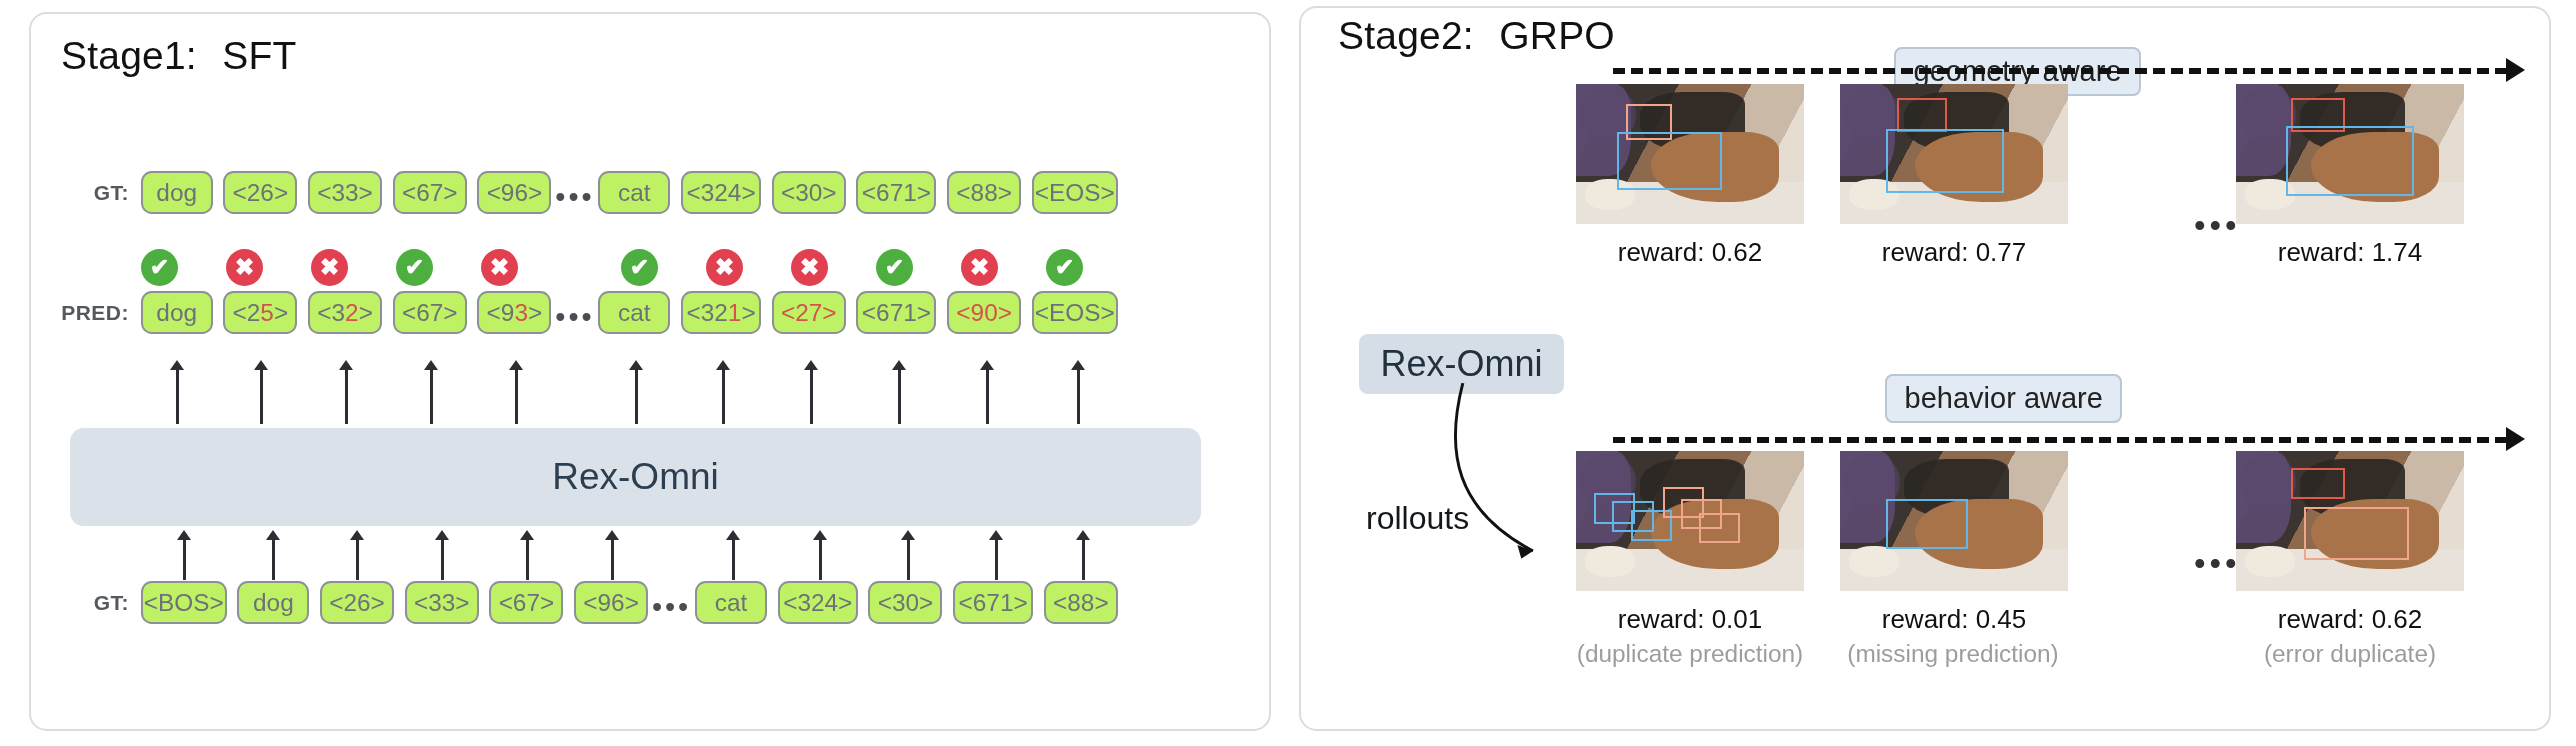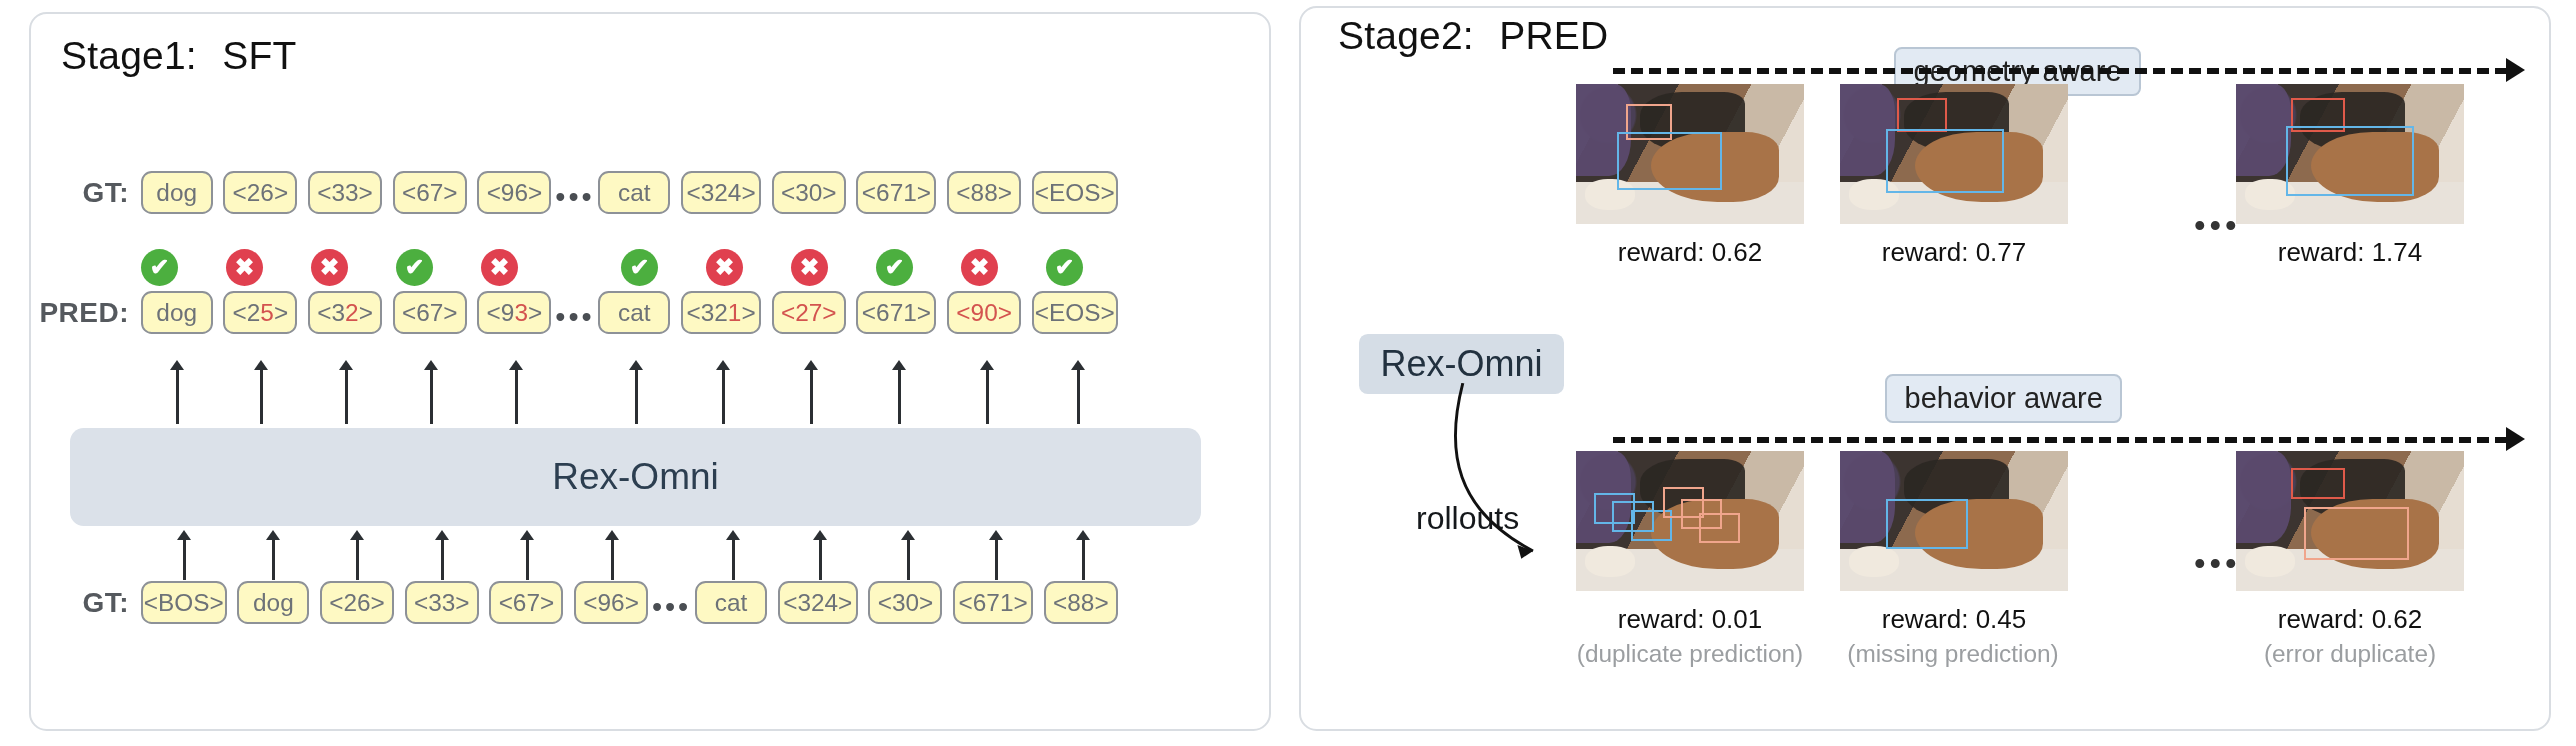--- a/index.html
+++ b/index.html
@@ -8,22 +8,22 @@
 
   .panel{position:absolute;border:2px solid #d9dde2;border-radius:17.6px;background:#fff;box-sizing:border-box;}
   #panel-sft{left:29px;top:11.7px;width:1242px;height:719px;}
   #panel-grpo{left:1299px;top:5.9px;width:1252px;height:725px;}
 
   .stage-title{position:absolute;font-size:39px;color:#111;letter-spacing:0.2px;white-space:nowrap;}
   .stage-title .sep{display:inline-block;width:25.4px;}
 
   
   .row{position:absolute;display:flex;align-items:center;}
-  .row-label{font-size:28px;color:#55595e;font-weight:700;letter-spacing:0.5px;text-align:right;}
-  .tok{border:2px solid #8d9197;border-radius:10.7px;background:#fef9c3;color:#6d7278;
+  .row-label{font-size:21px;color:#55595e;font-weight:700;letter-spacing:0.5px;text-align:right;}
+  .tok{border:2px solid #8d9197;border-radius:10.7px;background:#bef264;color:#6d7278;
        font-size:24.4px;display:flex;align-items:center;justify-content:center;
        height:43px;box-sizing:border-box;white-space:nowrap;}
   .tok.err{color:#d3534f;}
   .tok .red{color:#d3534f;}
   .ell{font-size:29px;color:#4a4e53;letter-spacing:2.9px;padding:0 3.9px;display:flex;align-items:flex-end;height:43px;}
 
   
   .marks{position:absolute;display:flex;align-items:center;}
   .mk{width:37px;height:37px;border-radius:50%;display:flex;align-items:center;justify-content:center;
       color:#fff;font-size:23.4px;font-weight:700;line-height:1;}
@@ -39,21 +39,21 @@
   
   #model-block{position:absolute;left:70px;top:428px;width:1131px;height:98px;
      background:#dbe1e9;border-radius:13.7px;display:flex;align-items:center;justify-content:center;}
   #model-block span{font-size:37px;color:#2c3e50;}
 
   
   .badge{position:absolute;background:#e2eaf3;border:2px solid #b9c6d4;border-radius:7.8px;
      font-size:29px;color:#222;padding:5.9px 17.6px;white-space:nowrap;}
   #rex-badge{position:absolute;left:1359px;top:334px;background:#d5dde6;border-radius:8.8px;
      font-size:36px;color:#22313f;padding:8.8px 21.5px;white-space:nowrap;}
-  #rollouts-label{position:absolute;left:1416px;top:500px;font-size:32px;color:#15181b;white-space:nowrap;}
+  #rollouts-label{position:absolute;left:1366px;top:500px;font-size:32px;color:#15181b;white-space:nowrap;}
 
   .dashline{position:absolute;height:0;border-top:6.8px dashed #111;}
   .dasharrow{position:absolute;width:0;height:0;border-top:12.7px solid transparent;border-bottom:12.7px solid transparent;border-left:19.5px solid #111;}
 
   .photo{position:absolute;overflow:hidden;background:#cfc7bd;}
   .photo .bg{position:absolute;inset:0;
      background:
        radial-gradient(circle at 14% 22%, #4a3f55 0 12%, transparent 13%),
        linear-gradient(118deg,#6d5d72 0 14%,#3c3430 14% 34%,#8d6a4e 34% 58%,#c9b9a6 58% 78%,#e6ddd2 78% 100%),
        #bfb4a6;}
@@ -191,21 +191,21 @@
         <div class="tok" style="width: 80px;">&lt;324&gt;</div>
         <div class="tok" style="width: 74px;">&lt;30&gt;</div>
         <div class="tok" style="width: 80px;">&lt;671&gt;</div>
         <div class="tok" style="width: 74px;">&lt;88&gt;</div>
       </div>
   </div>
 
   <div class="panel" id="panel-grpo"></div>
 
   <div class="stage-title" style="left:1338px;top:13.7px;">
-    <span>Stage2:</span><span class="sep"></span><span>PRED</span>
+    <span>Stage2:</span><span class="sep"></span><span>GRPO</span>
   </div>
 
   <div id="rex-badge">Rex-Omni</div>
   <div id="rollouts-label">rollouts</div>
 
   <svg style="position:absolute;left:1416px;top:383px;width:234px;height:254px;" viewBox="0 0 240 260" width="234" height="254">
     <path d="M 48 0 C 30 70 40 130 120 172" fill="none" stroke="#111" stroke-width="3"></path>
     <polygon points="120,172 104,166 108,180" fill="#111"></polygon>
     <path d="M 48 0 C 44 -60 60 -110 140 -126" fill="none" stroke="#111" stroke-width="3" transform="translate(0,0)"></path>
     <polygon points="140,-126 124,-132 126,-118" fill="#111"></polygon>

